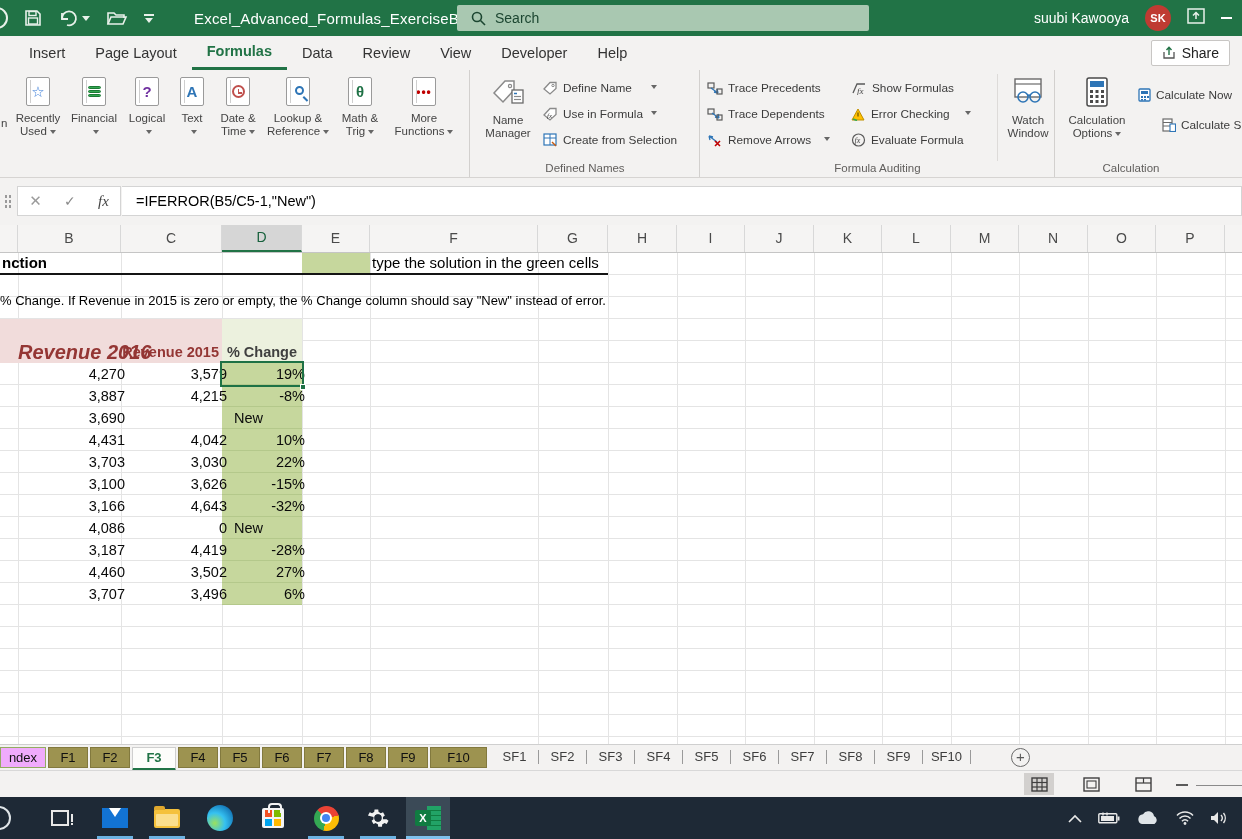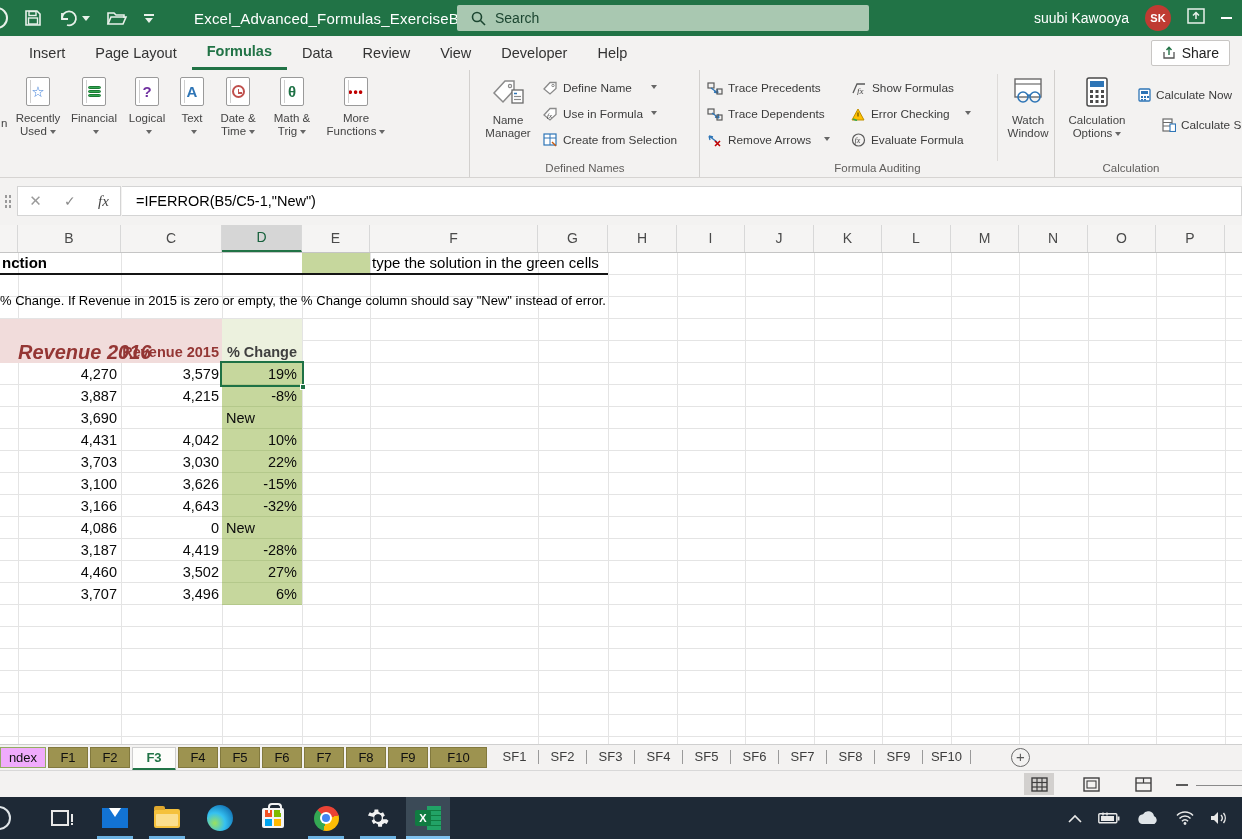--- a/index.html
+++ b/index.html
@@ -77,21 +77,21 @@
                 background-image:repeating-linear-gradient(to bottom, transparent 0px, transparent 21px, #b4c88b 21px, #b4c88b 22px); }
   .row1-underline { position:absolute; left:0; top:20px; width:608px; height:2px; background:#141414; }
   .cell-e1 { position:absolute; left:302px; top:0; width:68px; height:20px; background:#c6d79d; }
   .t-frag { position:absolute; left:2px; top:1px; font-size:15px; font-weight:bold; color:#000; }
   .t-instr { position:absolute; left:372px; top:1px; font-size:15px; color:#000; white-space:nowrap; }
   .t-task { position:absolute; left:0; top:40px; font-size:13px; color:#000; white-space:nowrap; }
   .threvrow { position:absolute; top:88px; left:0; height:22px; }
   .th-b { position:absolute; left:18px; width:103px; text-align:right; padding-right:3px; font-weight:bold; font-size:20px; color:#943634; line-height:22px; white-space:nowrap;font-style:italic; }
   .th-c { position:absolute; left:121px; width:101px; text-align:right; padding-right:3px; font-weight:bold; font-size:14.5px; color:#943634; line-height:22px; white-space:nowrap; }
   .th-d { position:absolute; left:222px; width:80px; text-align:right; padding-right:5px; font-weight:bold; font-size:14.5px; color:#3f3f3f; line-height:22px; }
-  .trow { position:absolute; left:0; height:28px; width:400px; }
+  .trow { position:absolute; left:8px; height:28px; width:400px; }
   .tc { position:absolute; line-height:22px; font-size:14.5px; color:#0a0a0a; }
   .tc-b { left:18px; width:103px; text-align:right; padding-right:4px; }
   .tc-c { left:121px; width:101px; text-align:right; padding-right:3px; }
   .tc-d { left:222px; width:80px; text-align:right; padding-right:5px; }
   .tc-d.newval { text-align:left; padding-left:4px; }
   .selcell { position:absolute; left:220px; top:108px; width:84px; height:26px; border:2px solid #1e7145; }
   .fillhandle { position:absolute; left:300px; top:131px; width:6px; height:6px; background:#1e7145; border:1px solid #fff; }
 
   
   .sheettabs { position:absolute; left:0; top:744px; width:1242px; height:26px; background:#f3f2f1; border-top:1px solid #cfcfcf; display:flex; align-items:flex-start; padding-top:2px; }
@@ -248,20 +248,27 @@
         <span class="lbl">Text</span>
         <span class="lbl2"><span class="caret"></span></span>
       </div>
       <div class="bigbtn" style="width:52px;">
         <span class="book">
             <span class="clockicon"></span>
           </span>
         <span class="lbl">Date &amp;</span>
         <span class="lbl2"><span>Time</span><span class="caret"></span></span>
       </div>
+      <div class="bigbtn" style="width:68px;">
+        <span class="book">
+            <span class="magicon"></span>
+          </span>
+        <span class="lbl">Lookup &amp;</span>
+        <span class="lbl2"><span>Reference</span><span class="caret"></span></span>
+      </div>
       <div class="bigbtn" style="width:56px;">
         <span class="book">
             <span class="g-theta">θ</span>
           </span>
         <span class="lbl">Math &amp;</span>
         <span class="lbl2"><span>Trig</span><span class="caret"></span></span>
       </div>
       <div class="bigbtn" style="width:72px;">
         <span class="book">
             <span class="g-dots">•••</span>

